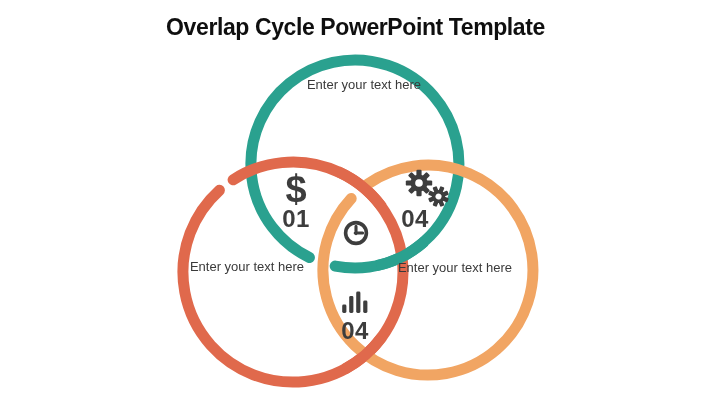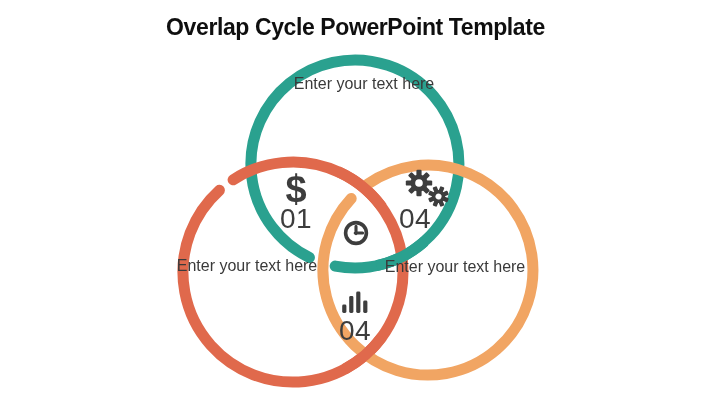--- a/index.html
+++ b/index.html
@@ -6,26 +6,26 @@
   .slide{
     position:relative;width:711px;height:400px;background:#fff;overflow:hidden;
     font-family:"Liberation Sans",sans-serif;
   }
   .title{
     position:absolute;left:0;top:14px;width:100%;margin:0;
     text-align:center;font-size:23px;font-weight:700;letter-spacing:-0.4px;
   }
   .rings{position:absolute;left:0;top:0;width:711px;height:400px;}
   .abs{position:absolute;transform:translate(-50%,-50%);white-space:nowrap;}
-  .ph{font-size:16px;}
+  .ph{font-size:13px;}
   .ph-top{left:364px;top:84px;}
   .ph-left{left:247px;top:266px;}
   .ph-right{left:455px;top:267px;}
   .dollar{left:296px;top:189px;font-size:38px;font-weight:700;}
-  .num{font-size:28px;font-weight:400;letter-spacing:0.5px;}
+  .num{font-size:24px;font-weight:700;letter-spacing:0.5px;}
   .num1{left:296px;top:219px;}
   .num2{left:415px;top:219px;}
   .num3{left:355px;top:331px;}
 </style>
 </head>
 <body>
 
 <div class="slide" style="background: rgb(255, 255, 255);">
 
   <h1 class="title" style="color: rgb(15, 15, 15);">Overlap Cycle PowerPoint Template</h1>

